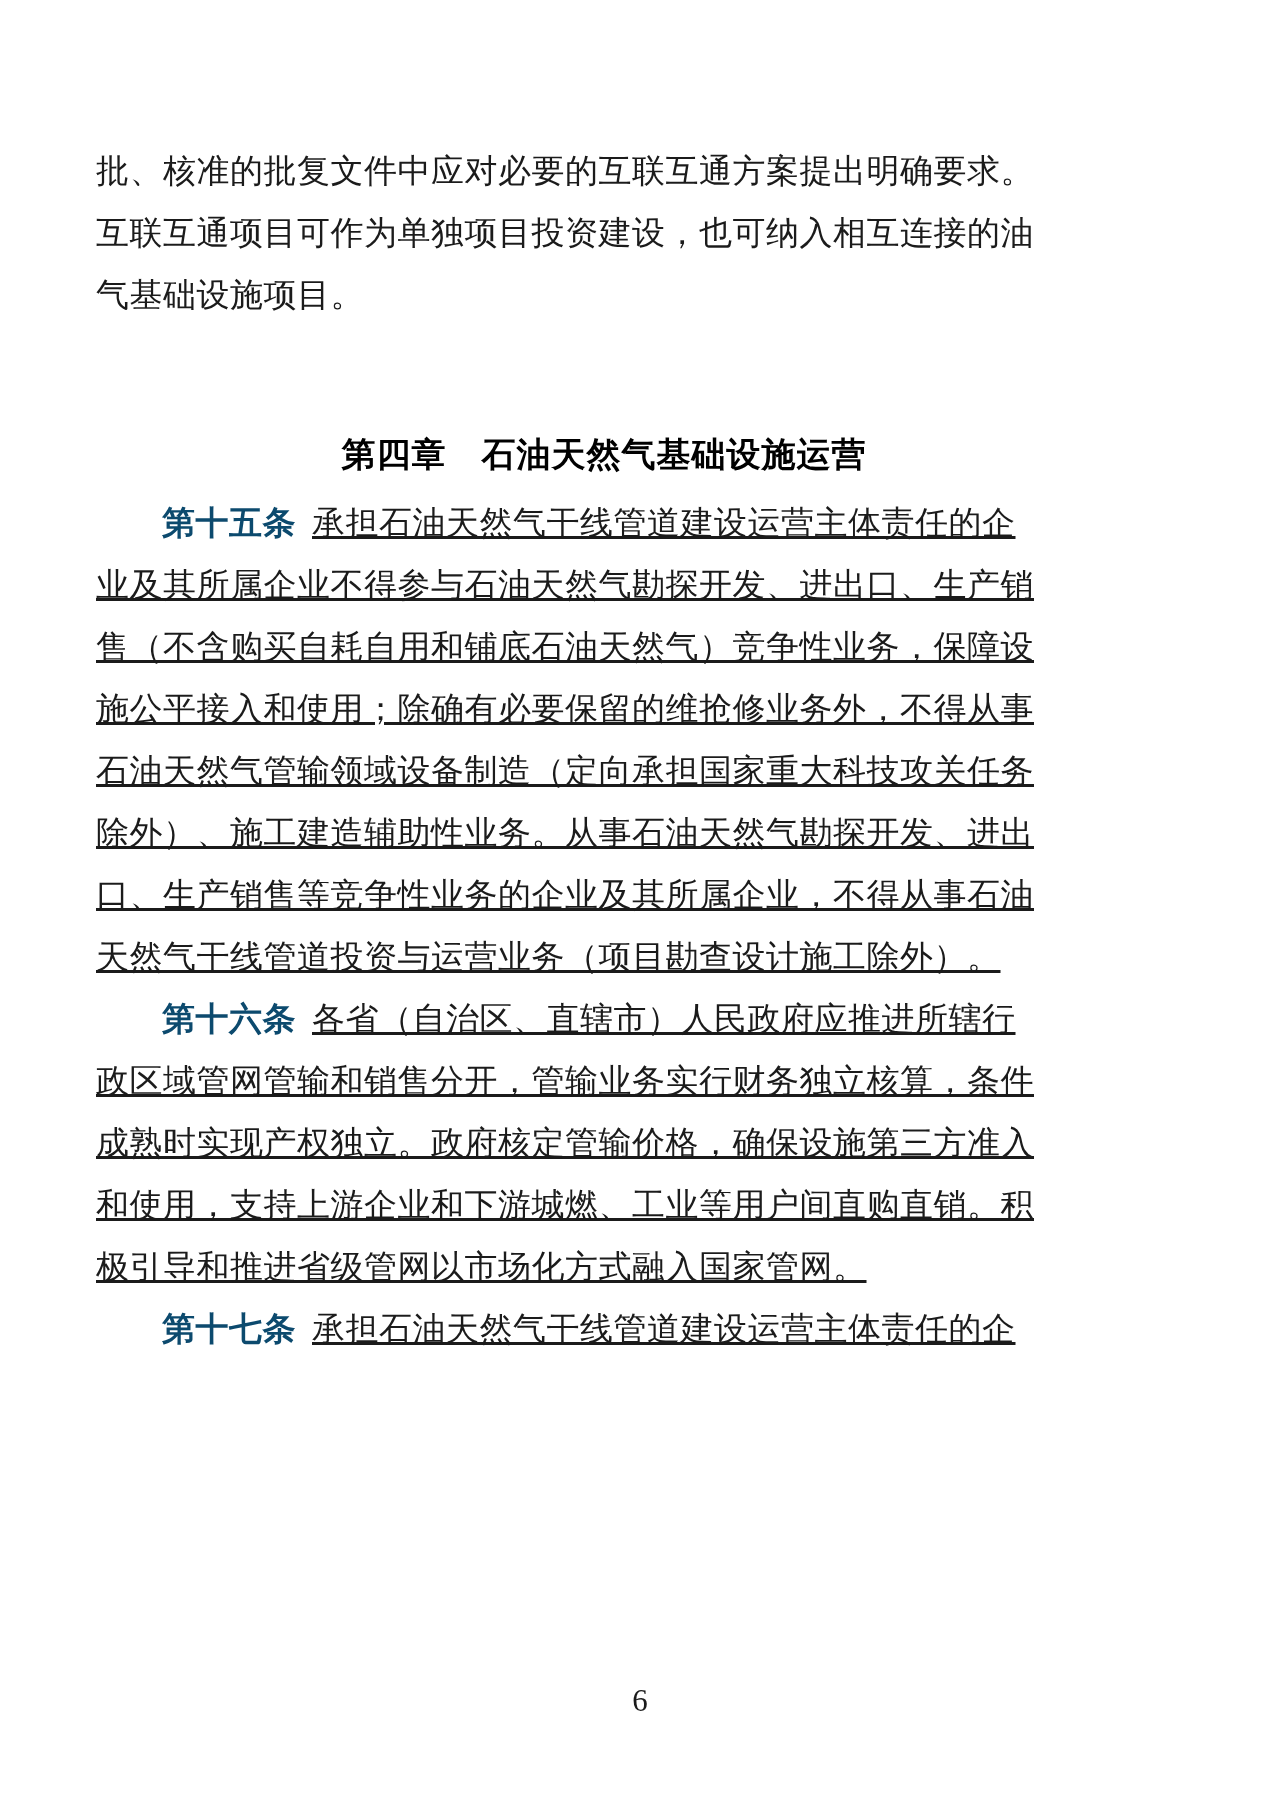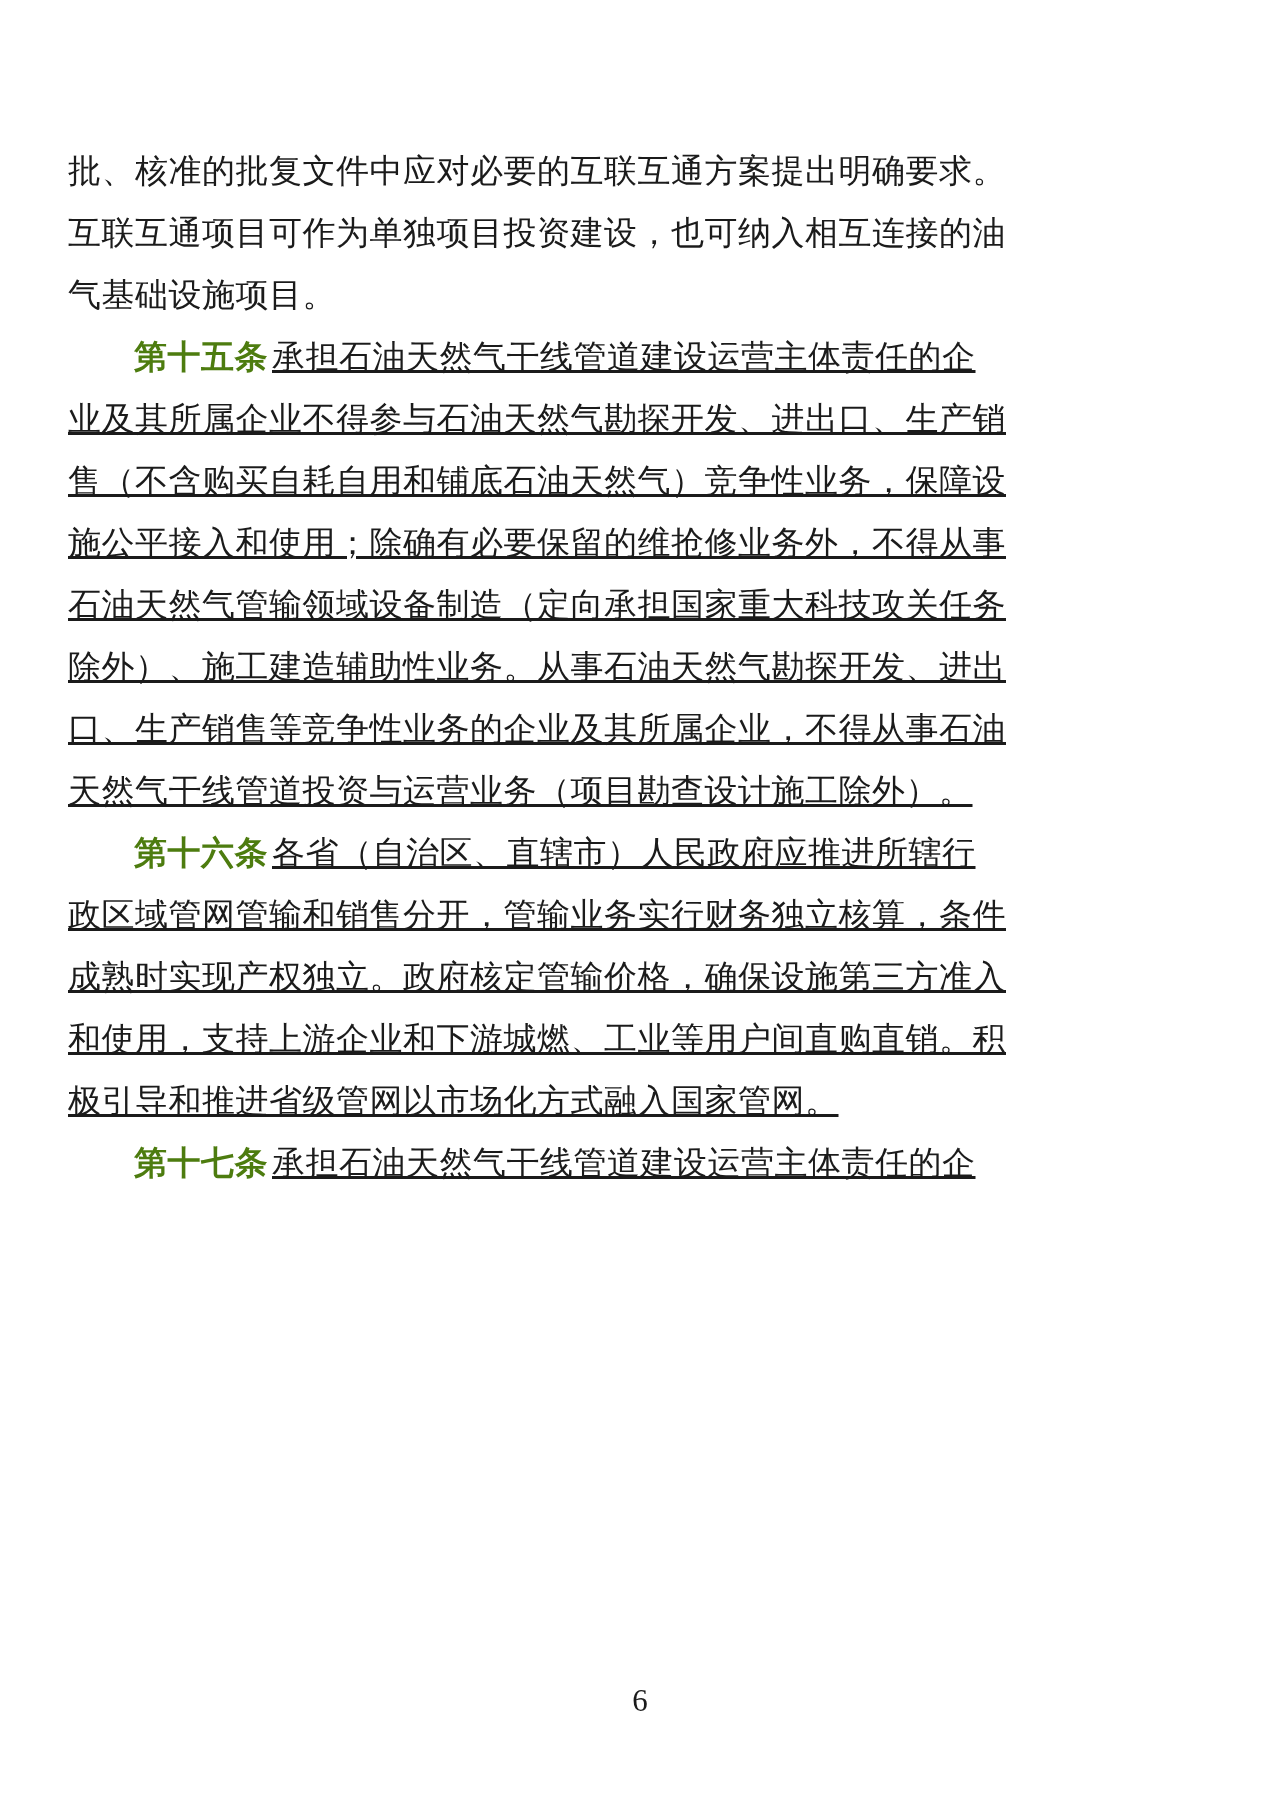--- a/index.html
+++ b/index.html
@@ -7,21 +7,21 @@
     padding: 0;
     background: #ffffff;
   }
   .page {
     position: relative;
     width: 1280px;
     height: 1810px;
     margin: 0 auto;
     background: #ffffff;
     box-sizing: border-box;
-    padding: 140px 168px 0 68px;
+    padding: 140px 168px 0 96px;
     font-family: "Liberation Serif", "DejaVu Serif", serif;
     font-size: 33px;
     line-height: 62px;
     color: #1b1b1b;
     overflow: hidden;
   }
   .para {
     margin: 0;
     white-space: pre-wrap;
     text-align: left;
@@ -37,22 +37,22 @@
     font-family: "Liberation Sans", "DejaVu Sans", sans-serif;
     font-weight: bold;
     font-size: 34px;
     line-height: 62px;
     color: #000000;
     letter-spacing: 1px;
   }
   .article-label {
     font-family: "Liberation Sans", "DejaVu Sans", sans-serif;
     font-weight: bold;
-    color: #4d7c0f;
-    margin-right: 4px;
+    color: #0c4a6e;
+    margin-right: 16px;
   }
   .article-text {
     white-space: pre-wrap;
     text-decoration: underline;
   }
   .page-number {
     position: absolute;
     top: 1680px;
     left: 0;
     width: 100%;
@@ -66,20 +66,21 @@
 </head>
 <body>
 
 <div class="page">
 
   <p class="para">批、核准的批复文件中应对必要的互联互通方案提出明确要求。
 互联互通项目可作为单独项目投资建设，也可纳入相互连接的油
 气基础设施项目。</p>
 
 
+  <h2 class="chapter-heading">第四章　石油天然气基础设施运营</h2>
 
   <p class="para indent"><span class="article-label">第十五条</span><span class="article-text">承担石油天然气干线管道建设运营主体责任的企
 业及其所属企业不得参与石油天然气勘探开发、进出口、生产销
 售（不含购买自耗自用和铺底石油天然气）竞争性业务，保障设
 施公平接入和使用；除确有必要保留的维抢修业务外，不得从事
 石油天然气管输领域设备制造（定向承担国家重大科技攻关任务
 除外）、施工建造辅助性业务。从事石油天然气勘探开发、进出
 口、生产销售等竞争性业务的企业及其所属企业，不得从事石油
 天然气干线管道投资与运营业务（项目勘查设计施工除外）。</span></p>
 

